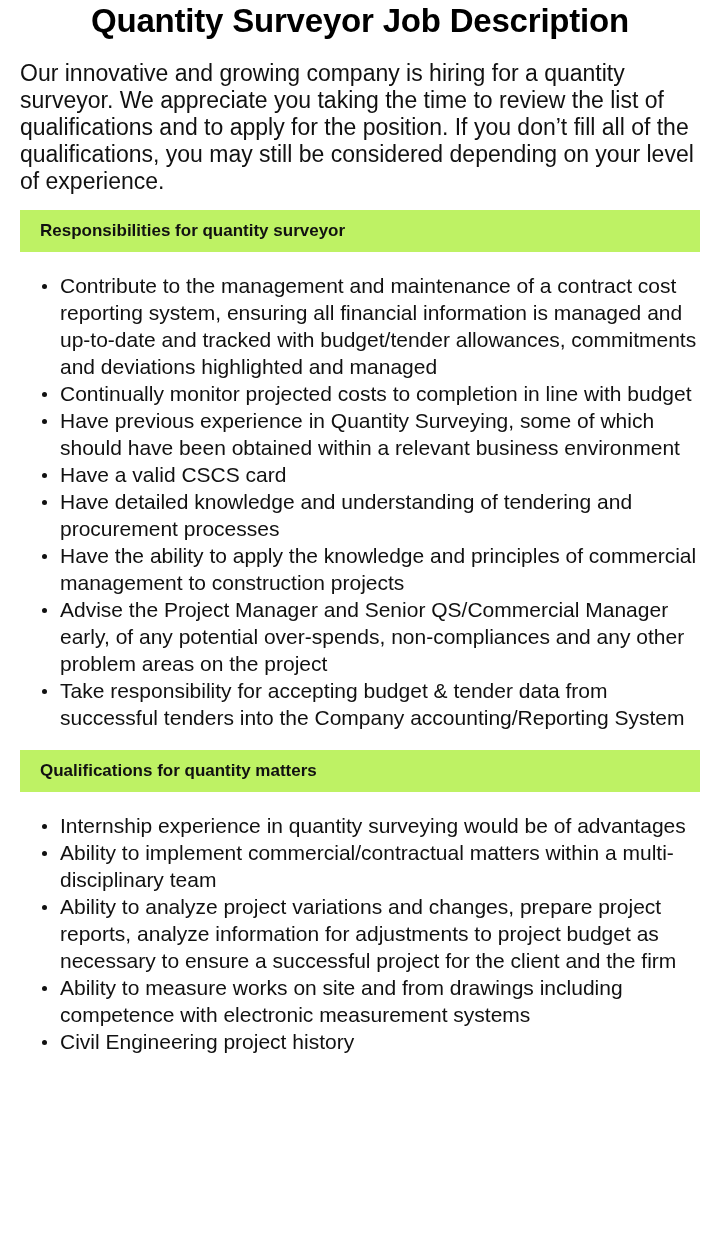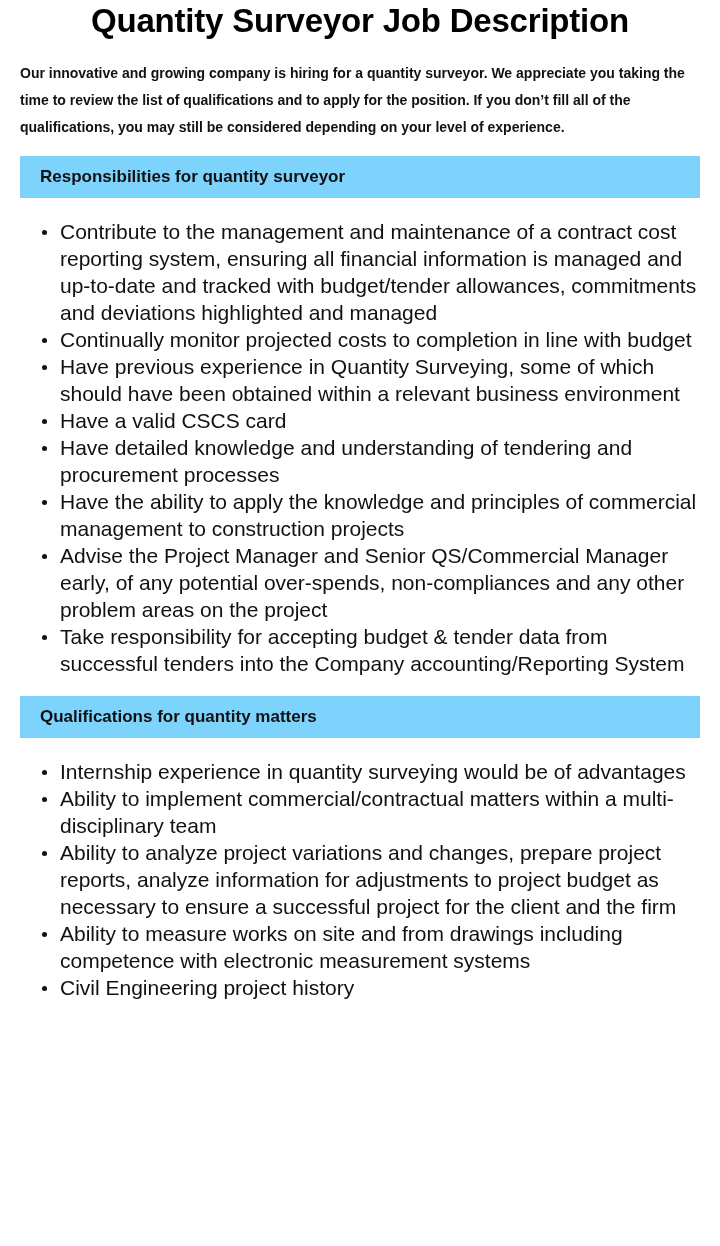--- a/index.html
+++ b/index.html
@@ -22,28 +22,27 @@
       padding-top: 0;
       text-align: center;
       font-size: 33px;
       font-weight: bold;
       line-height: 42px;
       color: #000000;
       letter-spacing: -0.2px;
     }
     p.intro {
       margin: 18px 0 0 0;
-      font-size: 14px;
+      font-size: 23px;
       line-height: 27px;
       color: #111111;
-      font-weight: bold;
     }
     .section-header {
       margin-top: 15px;
-      background: #7dd3fc;
+      background: #bef264;
       height: 42px;
       display: flex;
       align-items: center;
       padding-left: 20px;
       box-sizing: border-box;
     }
     .section-header span {
       font-size: 17px;
       font-weight: bold;
       color: #111111;

